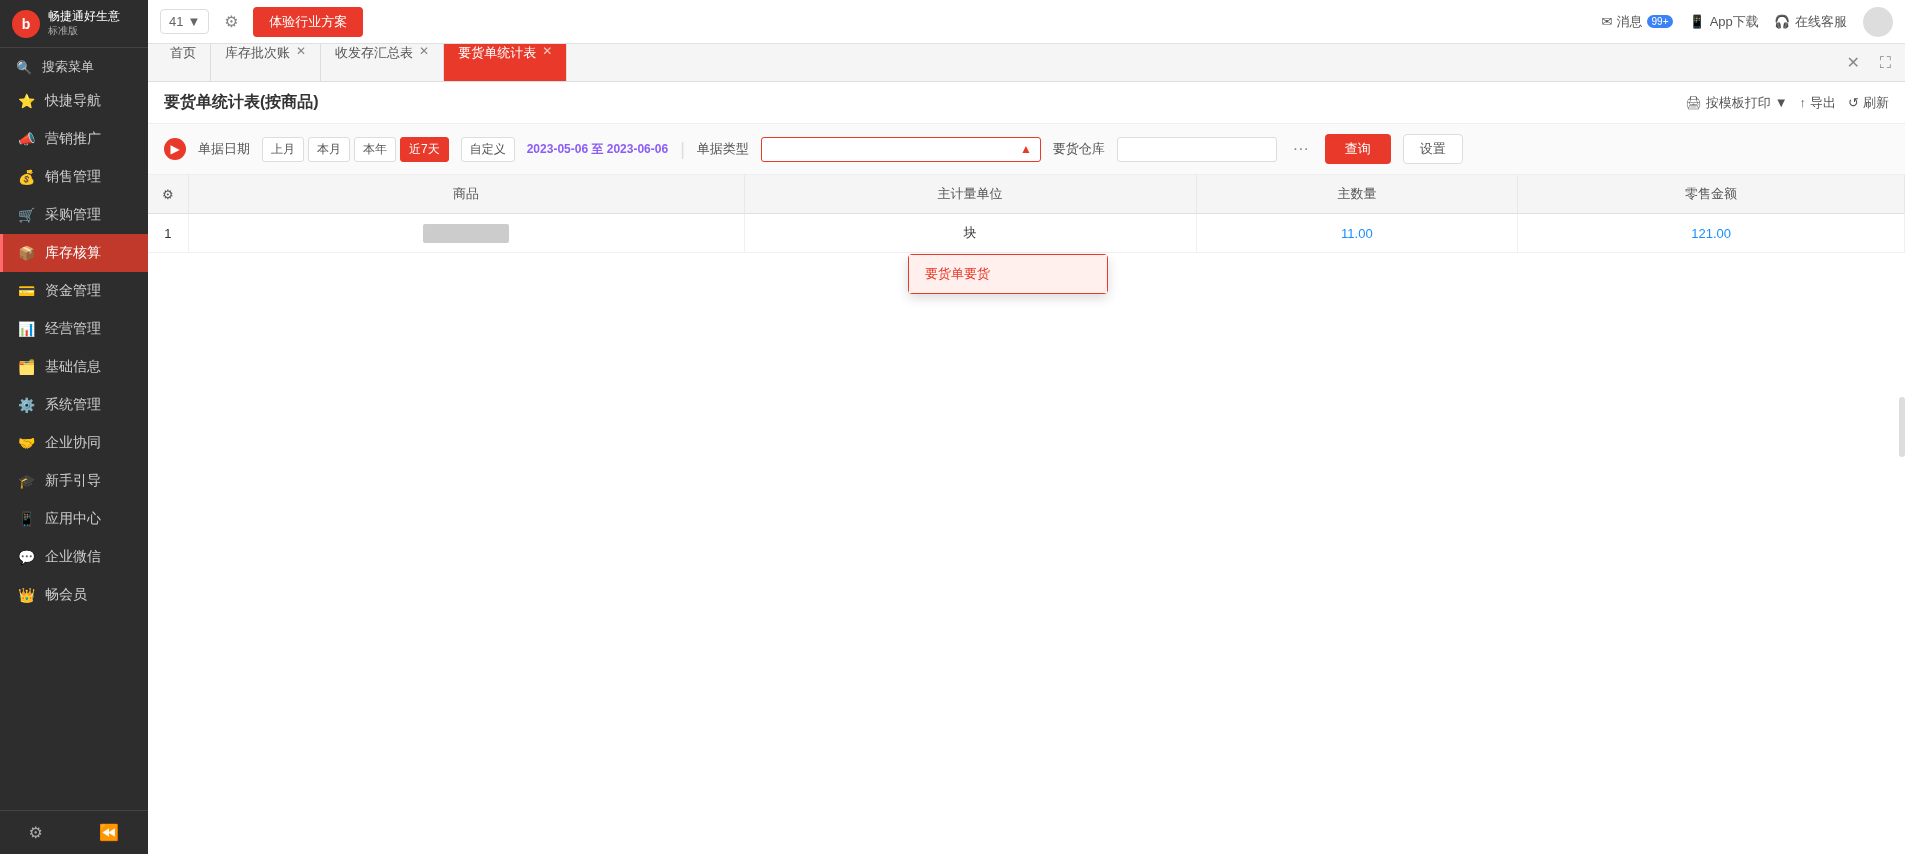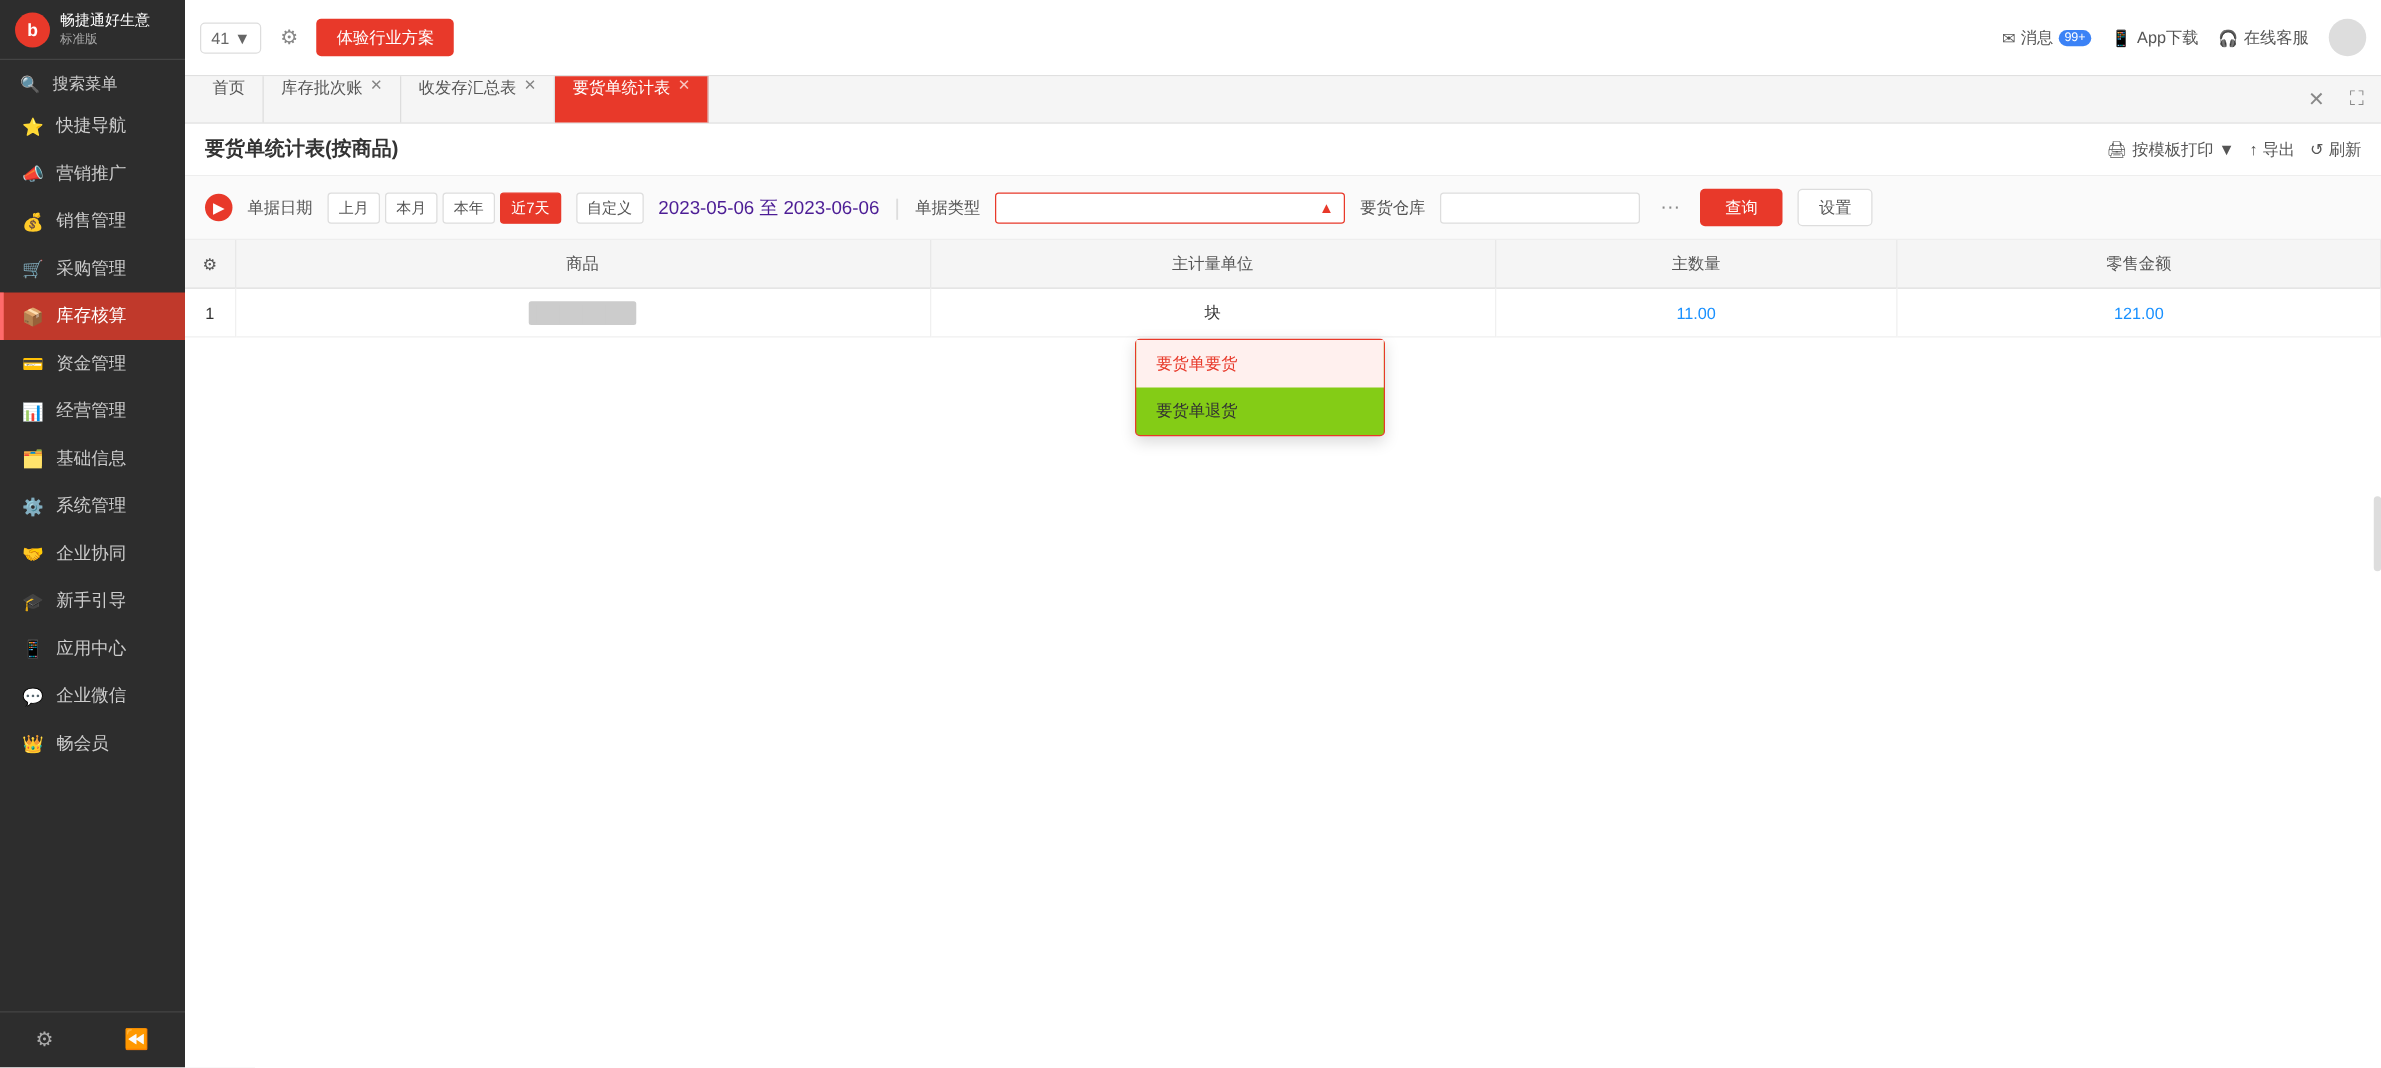--- a/index.html
+++ b/index.html
@@ -87,21 +87,21 @@
       flex-direction: column;
       height: 854px;
       overflow: hidden;
       position: relative;
     }
 
     
     .topbar {
       background: #fff;
       border-bottom: 1px solid #e0e0e0;
-      height: 61px;
+      height: 44px;
       display: flex;
       align-items: center;
       padding: 0 12px;
       flex-shrink: 0;
     }
     .topbar-left {
       display: flex;
       align-items: center;
       flex: 1;
       gap: 8px;
@@ -277,22 +277,23 @@
       cursor: pointer;
       font-size: 12px;
       color: #555;
     }
     .date-btn.hot {
       background: #e8392a;
       color: white;
       border-color: #e8392a;
     }
     .date-range {
-      font-size: 15px;
-      color: #4c1d95;
+      font-size: 12px;
+      color: #8b5cf6;
+      font-weight: bold;
     }
     .filter-separator {
       color: #ddd;
       font-size: 18px;
     }
     .filter-select-box {
       border: 1px solid #ddd;
       border-radius: 3px;
       padding: 4px 8px;
       font-size: 13px;
@@ -615,21 +616,20 @@
       <div class="warehouse-selector">
         <span>&nbsp;</span>
       </div>
       <span class="more-btn">···</span>
 
       <button class="query-btn">查询</button>
       <button class="set-btn">设置</button>
 
       <div class="dropdown-overlay">
         <div class="dropdown-item selected">要货单要货</div>
-        <div class="dropdown-item">要货单退货</div>
       </div>
     </div>
 
     <div class="table-container">
       <table>
         <thead>
           <tr>
             <th>⚙</th>
             <th>商品</th>
             <th>主计量单位</th>

